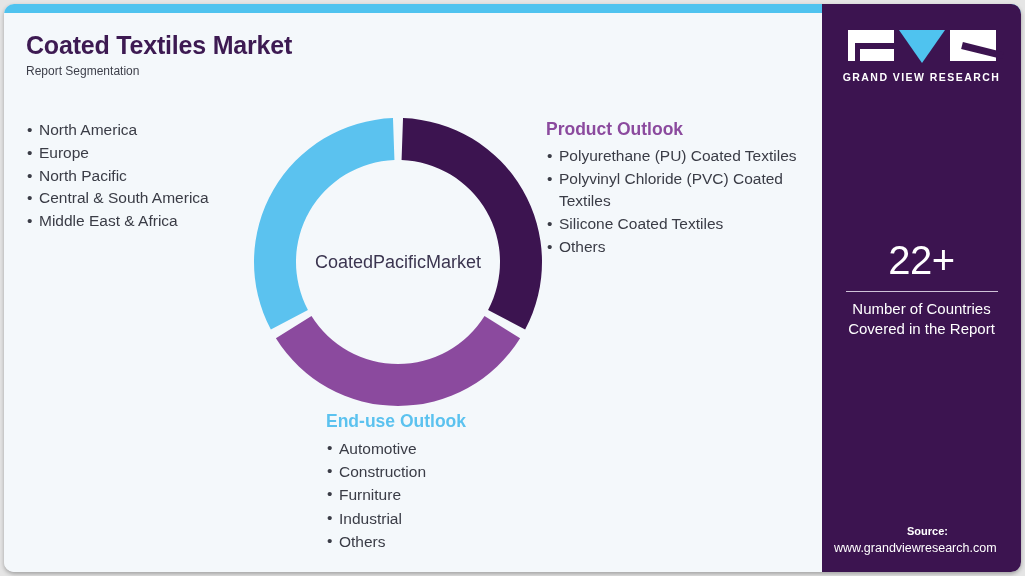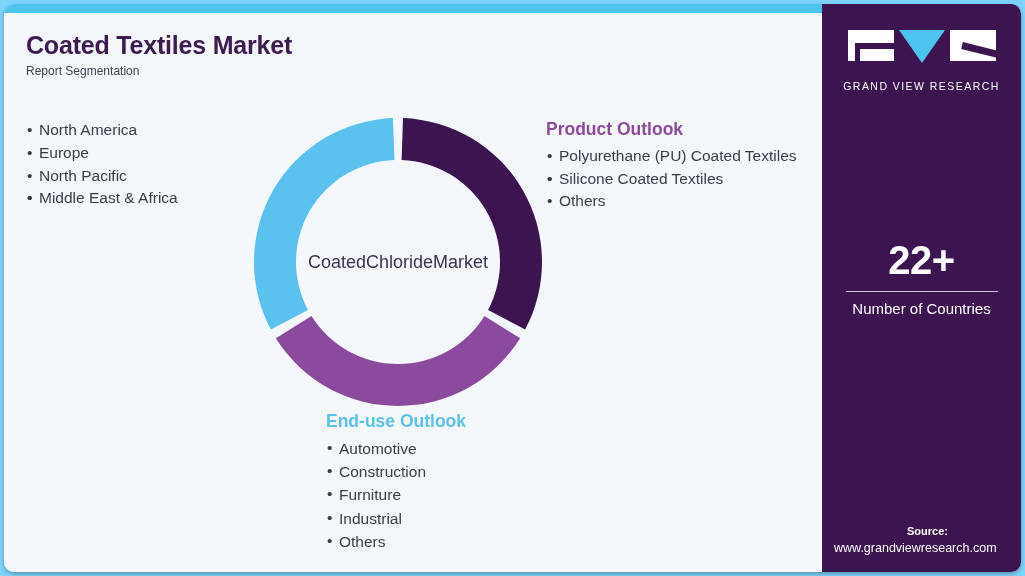--- a/index.html
+++ b/index.html
@@ -8,21 +8,21 @@
     background: #ffffff;
   }
   body {
     font-family: "Liberation Sans", sans-serif;
   }
 
   #infographic {
     position: relative;
     width: 1025px;
     height: 576px;
-    background: #7dd3fc;
+    background: #e5e5e5;
     overflow: hidden;
   }
 
   
   .card {
     position: absolute;
     left: 4px;
     top: 4px;
     width: 1017px;
     height: 568px;
@@ -197,37 +197,37 @@
     transform-origin: left center;
   }
   .logo-v {
     width: 0;
     height: 0;
     border-left: 23px solid transparent;
     border-right: 23px solid transparent;
     border-top: 33px solid #4fc3ef;
   }
   .logo-wordmark {
-    margin-top: 18px;
+    margin-top: 9px;
     font-size: 10.5px;
-    font-weight: normal;
+    font-weight: bold;
     letter-spacing: 1.45px;
     color: #ffffff;
   }
 
   .stat-block {
     position: absolute;
     left: 0;
     top: 236px;
     width: 199px;
     text-align: center;
   }
   .stat-value {
     font-size: 40px;
-    font-weight: bold;
+    font-weight: normal;
     color: #ffffff;
     line-height: 1;
     letter-spacing: -0.5px;
   }
   .stat-rule {
     width: 152px;
     height: 1px;
     background: #cfc2d8;
     margin: 11px auto 7px auto;
   }
@@ -268,30 +268,30 @@
     <div class="main-area">
 
       <div class="title">Coated Textiles Market</div>
       <div class="subtitle">Report Segmentation</div>
 
       <div class="outlook" id="regional-outlook">
         <ul class="outlook-list">
           <li><span class="bullet">•</span><span>North America</span></li>
           <li><span class="bullet">•</span><span>Europe</span></li>
           <li><span class="bullet">•</span><span>North Pacific</span></li>
-          <li><span class="bullet">•</span></li>
+          <li><span class="bullet">•</span><span>Central &amp; South America</span></li>
           <li><span class="bullet">•</span><span>Middle East &amp; Africa</span></li>
         </ul>
       </div>
 
       <div class="outlook" id="product-outlook">
         <div class="outlook-title">Product Outlook</div>
         <ul class="outlook-list">
           <li><span class="bullet">•</span><span>Polyurethane (PU) Coated Textiles</span></li>
-          <li><span class="bullet">•</span></li>
+          <li><span class="bullet">•</span><span>Polyvinyl Chloride (PVC) Coated Textiles</span></li>
           <li><span class="bullet">•</span><span>Silicone Coated Textiles</span></li>
           <li><span class="bullet">•</span><span>Others</span></li>
         </ul>
       </div>
 
       <div class="outlook" id="enduse-outlook">
         <div class="outlook-title">End-use Outlook</div>
         <ul class="outlook-list">
           <li><span class="bullet">•</span><span>Automotive</span></li>
           <li><span class="bullet">•</span><span>Construction</span></li>
@@ -302,21 +302,21 @@
       </div>
 
       <div class="donut-wrap">
         <svg id="donut-svg" width="292" height="292" viewBox="0 0 292 292">
             <path d="M 151.03 2.09 A 144 144 0 0 1 273.14 213.60 L 236.06 193.89 A 102 102 0 0 0 149.56 44.06 Z" fill="#3c1450"></path>
             <path d="M 268.12 222.31 A 144 144 0 0 1 23.88 222.31 L 59.50 200.05 A 102 102 0 0 0 232.50 200.05 Z" fill="#8b4a9e"></path>
             <path d="M 18.86 213.60 A 144 144 0 0 1 140.97 2.09 L 142.44 44.06 A 102 102 0 0 0 55.94 193.89 Z" fill="#5bc2ef"></path>
           </svg>
         <div class="donut-center-text">
           <span>Coated</span>
-          <span>Chloride</span>
+          <span>Pacific</span>
           <span>Market</span>
         </div>
       </div>
 
     </div>
 
     <div class="side-panel">
 
       <div class="logo-block">
         <div class="logo-marks">
@@ -325,20 +325,21 @@
           <div class="logo-r"></div>
         </div>
         <div class="logo-wordmark">GRAND VIEW RESEARCH</div>
       </div>
 
       <div class="stat-block">
         <div class="stat-value">22+</div>
         <div class="stat-rule"></div>
         <div class="stat-label">
           <span>Number of Countries</span><br>
+          <span>Covered in the Report</span>
         </div>
       </div>
 
       <div class="source-block">
         <div class="source-heading">Source:</div>
         <div class="source-url">www.grandviewresearch.com</div>
       </div>
 
     </div>
 

